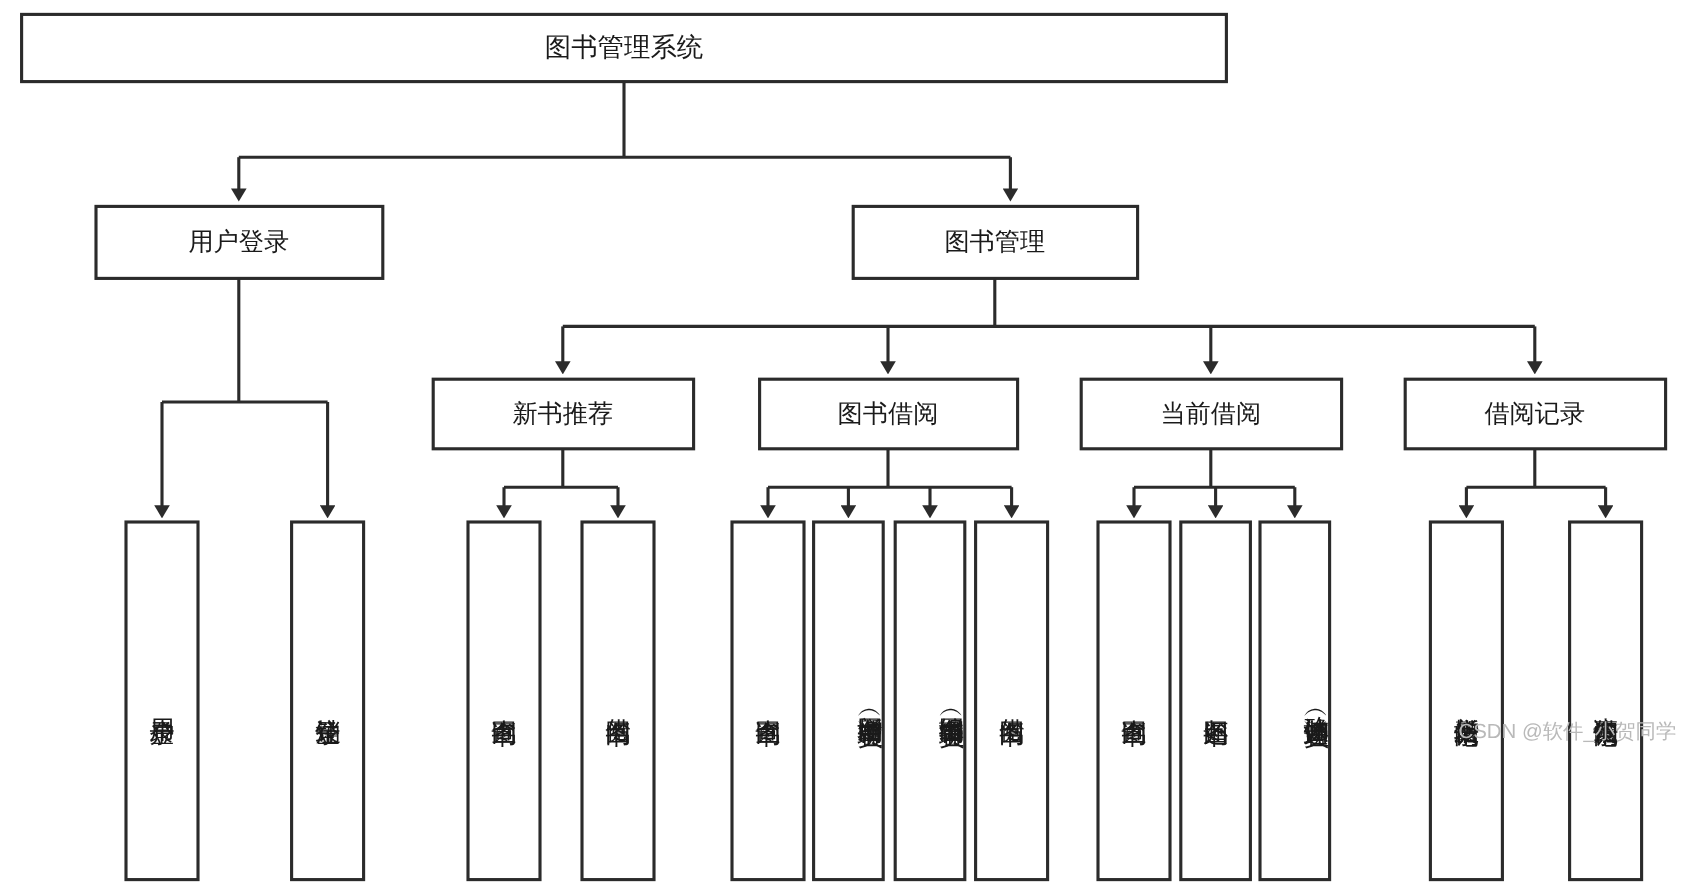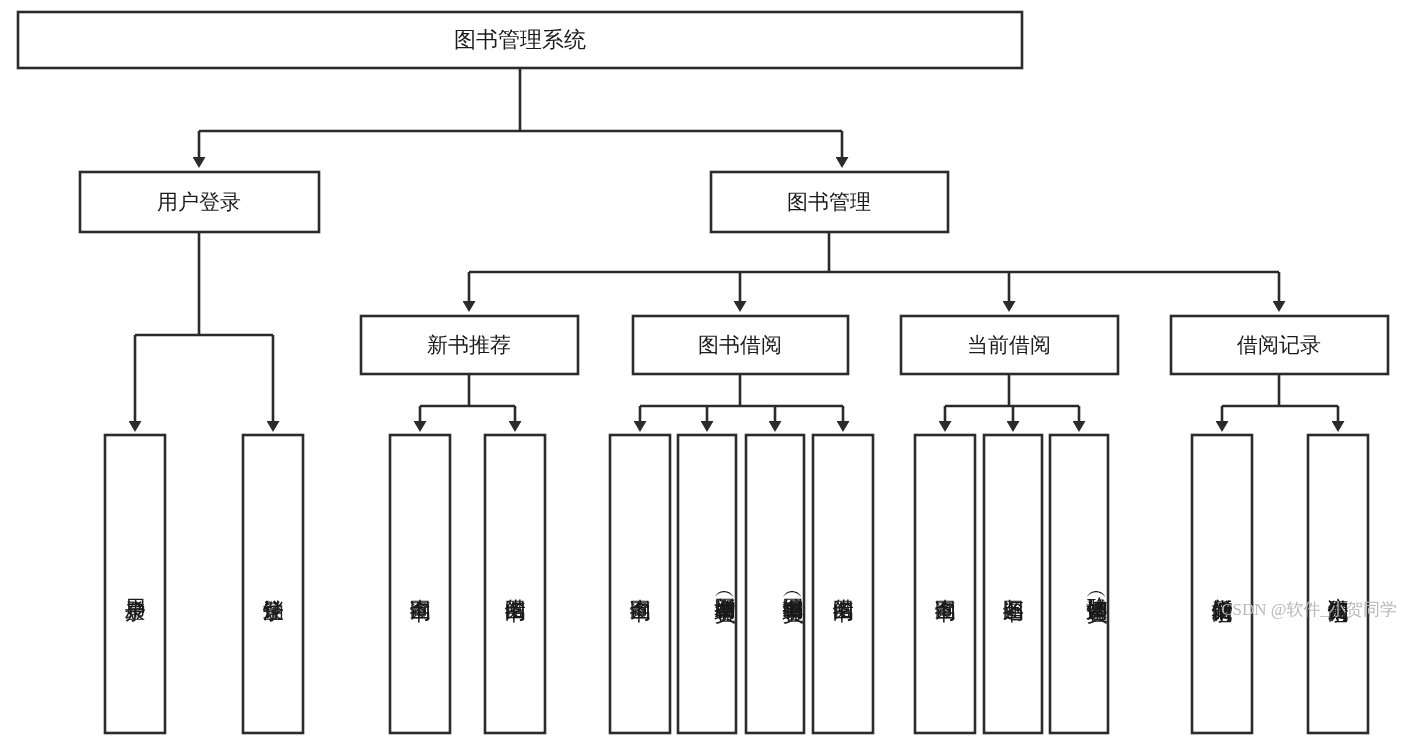--- a/index.html
+++ b/index.html
@@ -69,21 +69,21 @@
     letter-spacing: 1px;
     white-space: nowrap;
     text-align: center;
     pointer-events: none;
     user-select: none;
   }
   .watermark {
     position: absolute;
     right: 8px;
     bottom: 4px;
-    font-family: Liberation Serif, serif;
+    font-family: Liberation Sans, sans-serif;
     font-size: 17px;
     color: #b9b9b9;
     white-space: nowrap;
     user-select: none;
   }
 </style>
 </head>
 <body>
 
 <div id="diagram-root">

